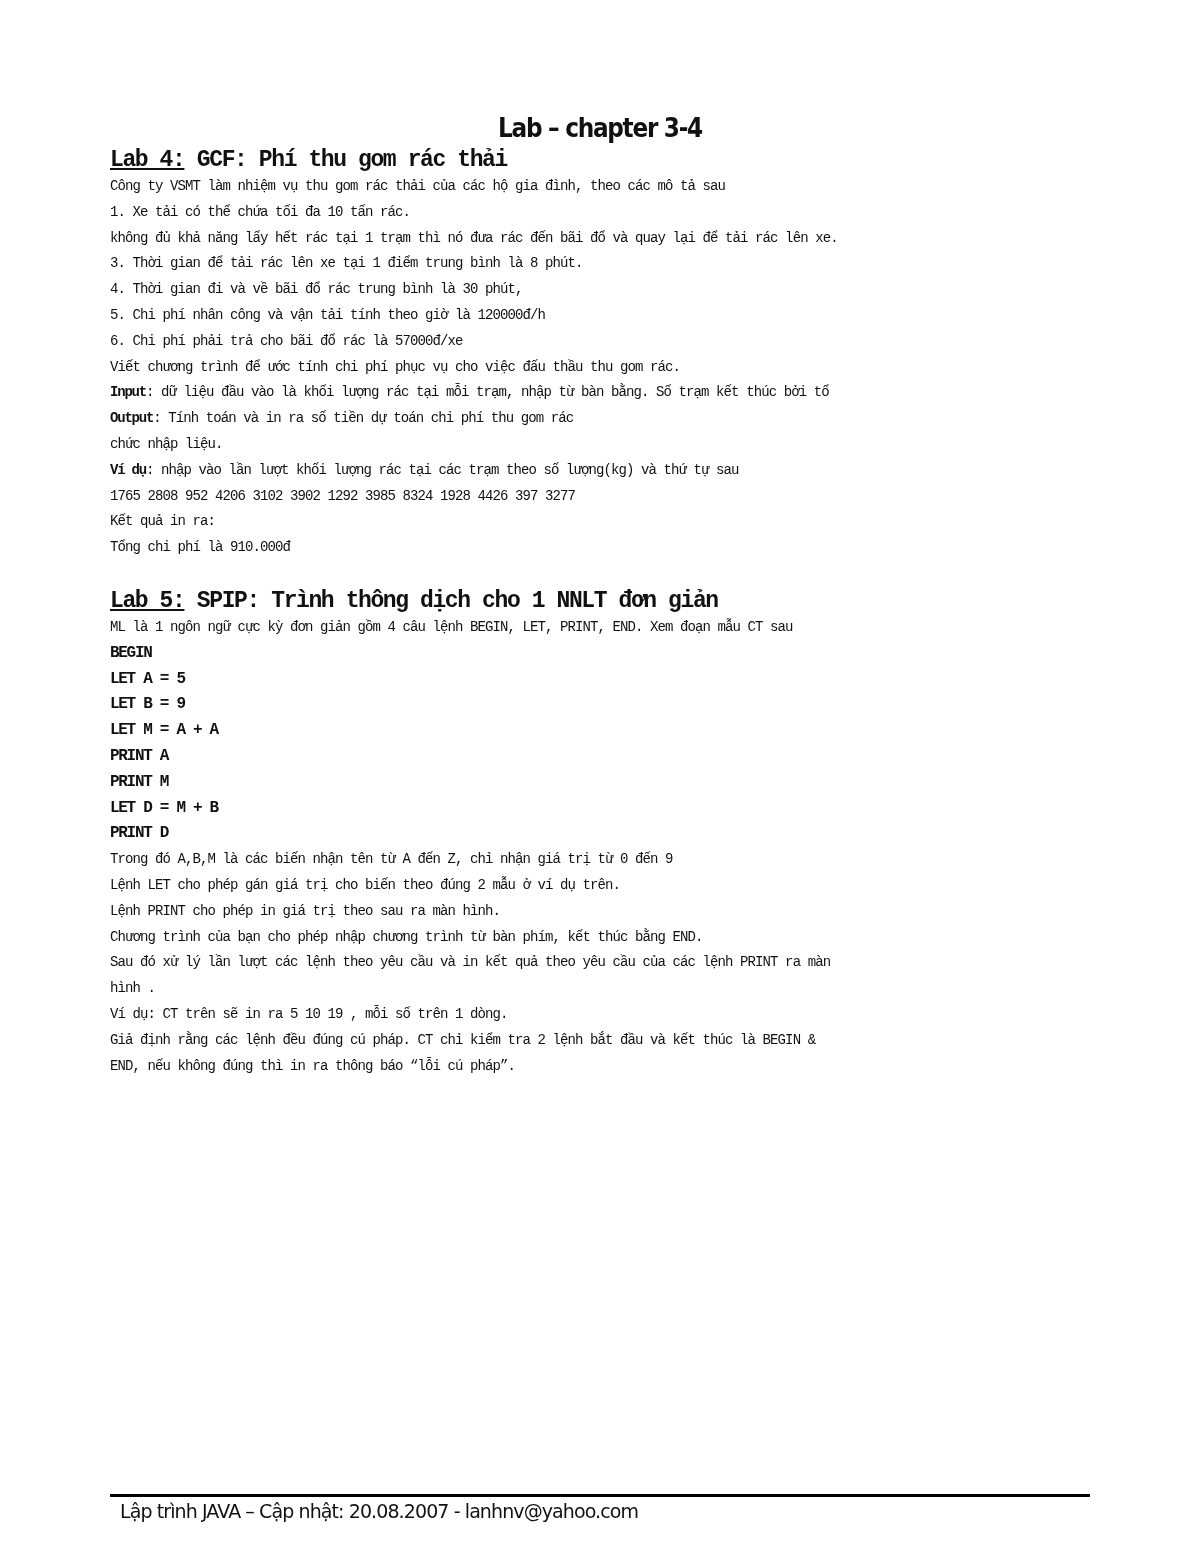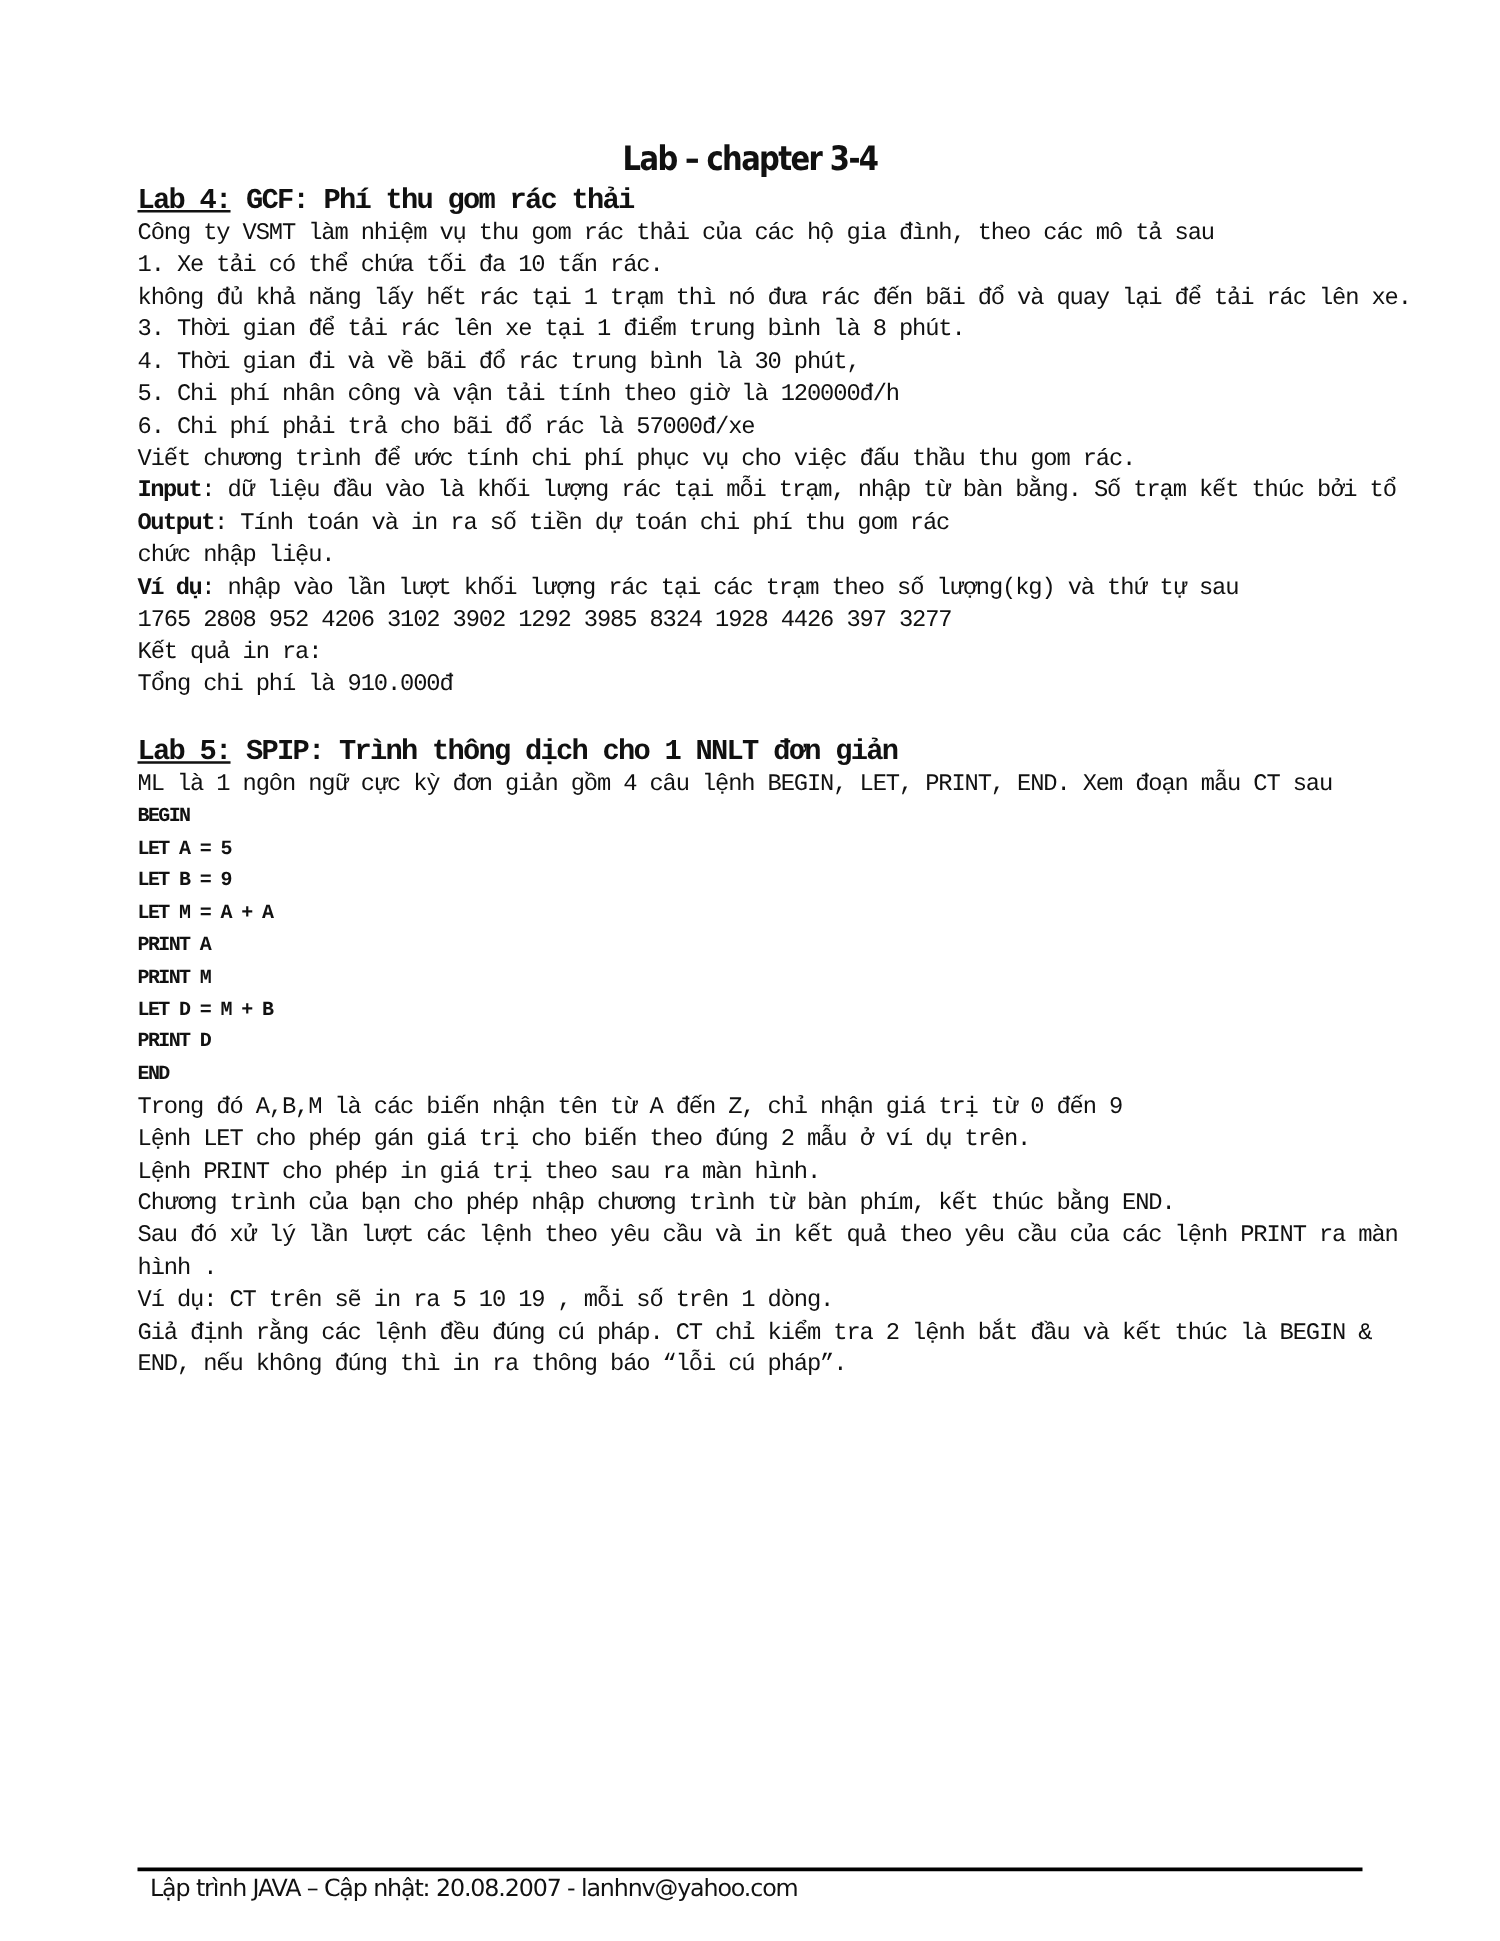--- a/index.html
+++ b/index.html
@@ -2,21 +2,21 @@
 <html><head>
 <meta charset="utf-8">
 <style>
   html, body { margin: 0; padding: 0; background: #ffffff; }
   body { width: 1200px; height: 1553px; position: relative; overflow: hidden;
          font-family: "DejaVu Sans", sans-serif; color: #111; }
   .page { position: absolute; left: 110px; top: 0; width: 980px; }
   .title { position: absolute; top: 112px; left: 0; width: 980px; text-align: center;
            font-size: 27px; font-weight: bold; letter-spacing: -1.5px; transform: scaleX(0.86); }
   .lines { position: absolute; top: 146px; left: 0; width: 980px; font-family: Liberation Mono, monospace; }
-  .ln { font-size: 19px; line-height: 25.8px; letter-spacing: -0.9px; white-space: nowrap;
+  .ln { font-size: 14px; line-height: 25.8px; letter-spacing: -0.9px; white-space: nowrap;
         transform-origin: left center; }
   .h { font-size: 23px; font-weight: bold; letter-spacing: -1.4px; line-height: 28px; }
   .h .u { text-decoration: underline; }
   .b { font-weight: bold; letter-spacing: -1.2px; }
   .code { font-weight: bold; letter-spacing: -1.3px; font-size: 16px; }
   .gap { height: 26px; }
   .footer-rule { position: absolute; left: 110px; top: 1494px; width: 980px; height: 3px; background: #000; }
   .footer { position: absolute; left: 120px; top: 1500px; font-size: 19px; letter-spacing: -0.9px; }
 </style>
 </head>
@@ -59,21 +59,20 @@
     </div>
     <div class="ln">ML là 1 ngôn ngữ cực kỳ đơn giản gồm 4 câu lệnh BEGIN, LET, PRINT, END. Xem đoạn mẫu CT sau</div>
     <div class="ln code">BEGIN</div>
     <div class="ln code">LET A = 5</div>
     <div class="ln code">LET B = 9</div>
     <div class="ln code">LET M = A + A</div>
     <div class="ln code">PRINT A</div>
     <div class="ln code">PRINT M</div>
     <div class="ln code">LET D = M + B</div>
     <div class="ln code">PRINT D</div>
-    <div class="ln code">END</div>
     <div class="ln">Trong đó A,B,M là các biến nhận tên từ A đến Z, chỉ nhận giá trị từ 0 đến 9</div>
     <div class="ln">Lệnh LET cho phép gán giá trị cho biến theo đúng 2 mẫu ở ví dụ trên.</div>
     <div class="ln">Lệnh PRINT cho phép in giá trị theo sau ra màn hình.</div>
     <div class="ln">Chương trình của bạn cho phép nhập chương trình từ bàn phím, kết thúc bằng END.</div>
     <div class="ln">Sau đó xử lý lần lượt các lệnh theo yêu cầu và in kết quả theo yêu cầu của các lệnh PRINT ra màn</div>
     <div class="ln">hình .</div>
     <div class="ln">Ví dụ: CT trên sẽ in ra 5 10 19 , mỗi số trên 1 dòng.</div>
     <div class="ln">Giả định rằng các lệnh đều đúng cú pháp. CT chỉ kiểm tra 2 lệnh bắt đầu và kết thúc là BEGIN &amp;</div>
     <div class="ln">END, nếu không đúng thì in ra thông báo “lỗi cú pháp”.</div>
   </div>

